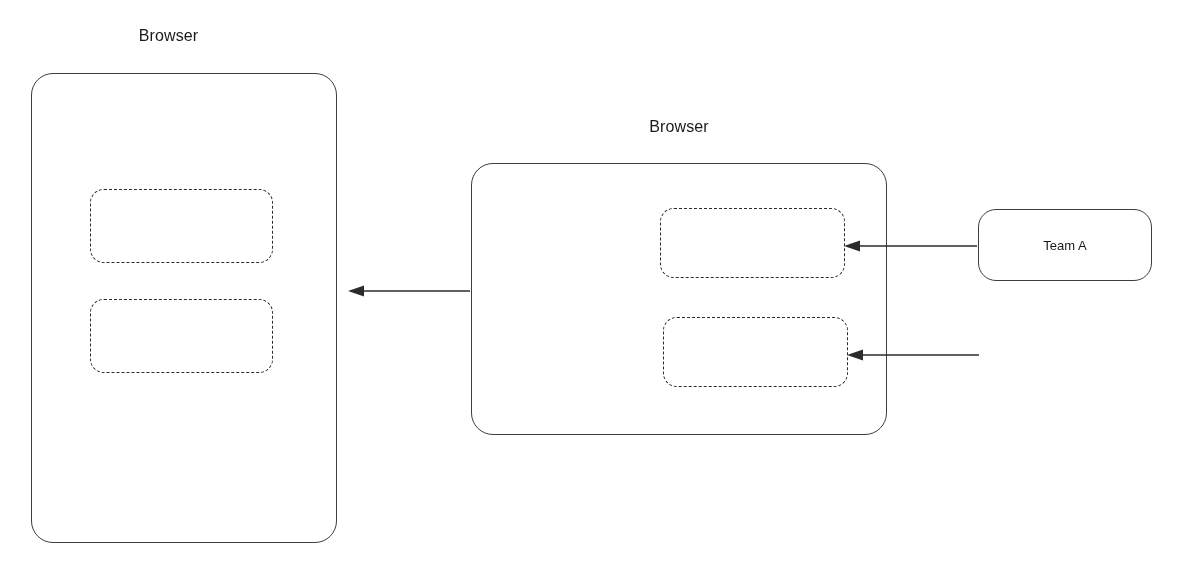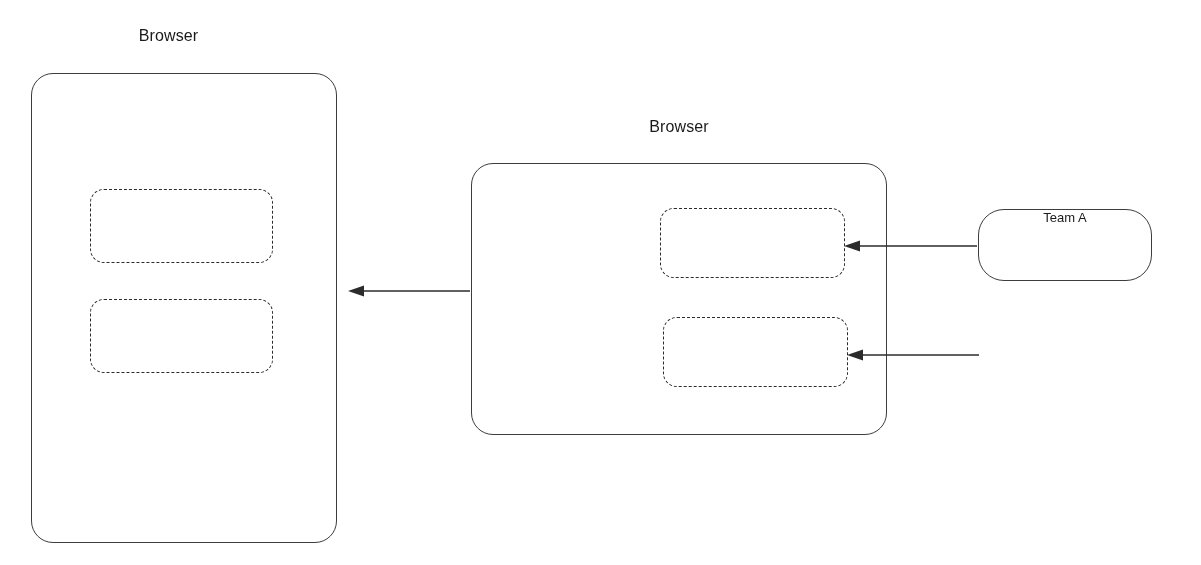--- a/index.html
+++ b/index.html
@@ -55,23 +55,24 @@
   #browser-slot-1 { left: 90px;  top: 189px; width: 183px; height: 74px; }
   #browser-slot-2 { left: 90px;  top: 299px; width: 183px; height: 74px; }
   #server-slot-1  { left: 660px; top: 208px; width: 185px; height: 70px; }
   #server-slot-2  { left: 663px; top: 317px; width: 185px; height: 70px; }
 
   
   .team-node {
     position: absolute;
     background: #ffffff;
     border: 1.4px solid #3d3d3d;
-    border-radius: 26px;
+    border-radius: 18px;
     box-sizing: border-box;
     display: flex;
+    align-items: center;
     justify-content: center;
   }
   .team-node .team-label {
     font-size: 13px;
     line-height: 15px;
     color: #1a1a1a;
     white-space: nowrap;
   }
   #team-a-node { left: 978px; top: 209px; width: 174px; height: 72px; }
   #team-b-node { left: 980px; top: 320px; width: 175px; height: 70px; }

